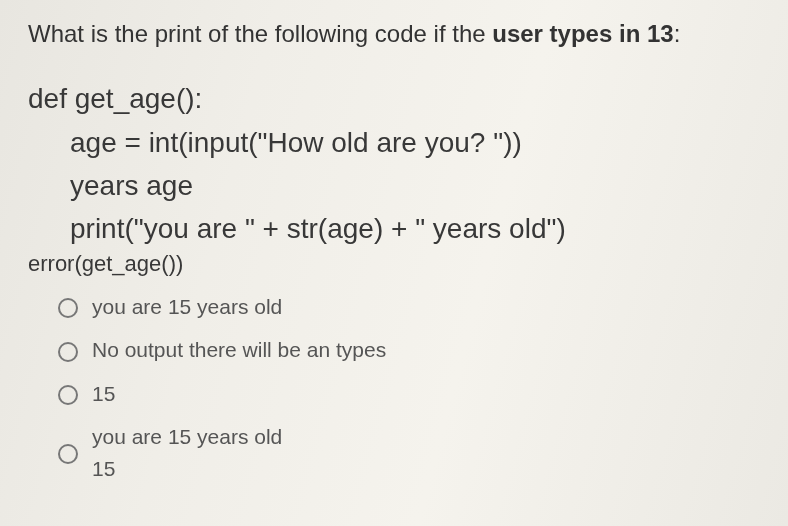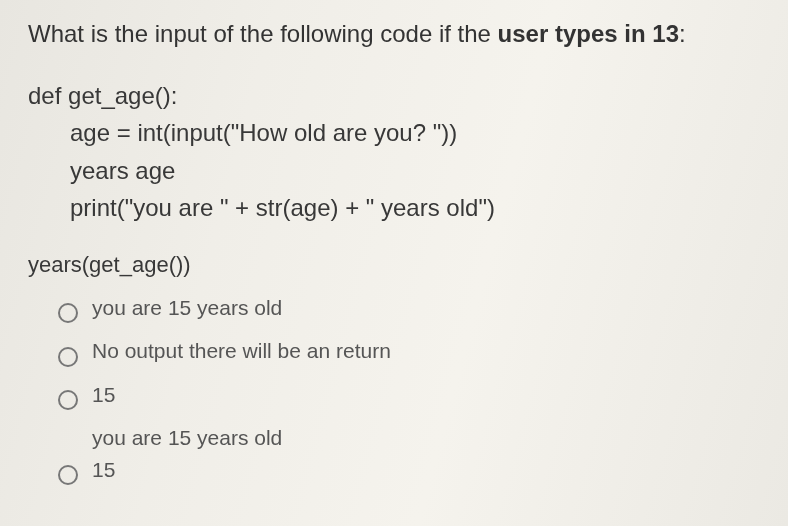--- a/index.html
+++ b/index.html
@@ -19,38 +19,37 @@
     .question-stem {
       font-size: 24px;
       color: #333;
       margin-bottom: 28px;
       line-height: 1.3;
     }
     .bold {
       font-weight: bold;
     }
     .code-block {
-      font-size: 24px;
+      font-size: 28px;
       color: #383838;
       line-height: 1.55;
-      margin-bottom: 26px;
       font-family: Arial, Helvetica, sans-serif;
     }
     .code-line {
       white-space: pre;
     }
     .indent-1 {
       padding-left: 42px;
     }
     .options {
       padding-left: 30px;
     }
     .option-row {
       display: flex;
-      align-items: flex-end;
+      align-items: center;
       margin-bottom: 12px;
       font-size: 21px;
       color: #555;
     }
     .radio {
       width: 16px;
       height: 16px;
       border: 2px solid #777;
       border-radius: 50%;
       margin-right: 14px;
@@ -67,42 +66,42 @@
       color: #383838;
       margin-bottom: 14px;
     }
   </style>
 </head>
 <body>
 
 <div class="content">
 
   <div class="question-stem">
-    <span>What is the input of the following code if the </span><span class="bold">user types in 13</span><span>:</span>
+    <span>What is the print of the following code if the </span><span class="bold">user types in 13</span><span>:</span>
   </div>
 
   <div class="code-block">
     <div class="code-line">def get_age():</div>
     <div class="code-line indent-1">age = int(input("How old are you? "))</div>
     <div class="code-line indent-1">years age</div>
     <div class="code-line indent-1">print("you are " + str(age) + " years old")</div>
   </div>
 
-  <div class="call-line">years(get_age())</div>
+  <div class="call-line">error(get_age())</div>
 
   <div class="options">
 
     <div class="option-row">
       <div class="radio"></div>
       <div class="option-text">you are 15 years old</div>
     </div>
 
     <div class="option-row">
       <div class="radio"></div>
-      <div class="option-text">No output there will be an return</div>
+      <div class="option-text">No output there will be an types</div>
     </div>
 
     <div class="option-row">
       <div class="radio"></div>
       <div class="option-text">15</div>
     </div>
 
     <div class="option-row">
       <div class="radio"></div>
       <div class="option-text">

